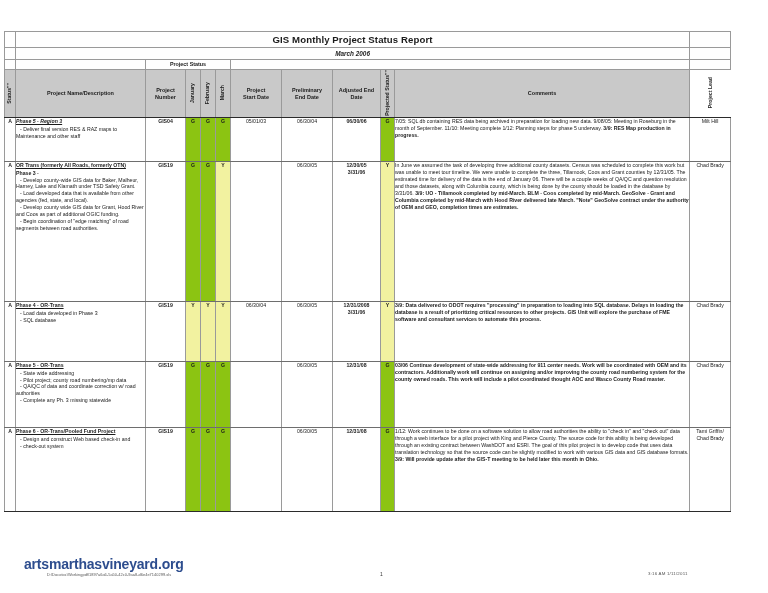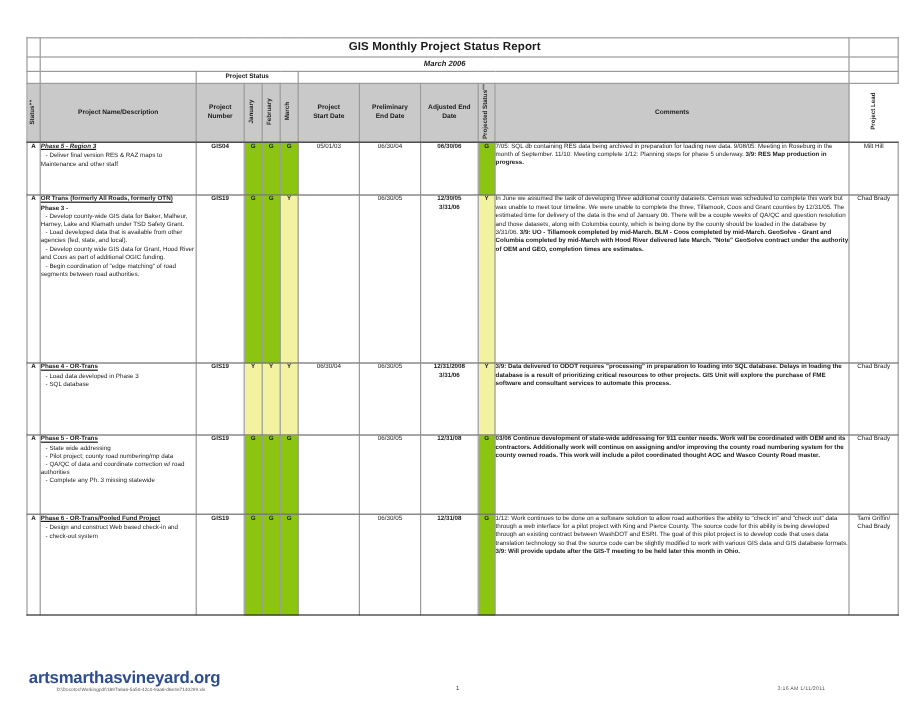--- a/index.html
+++ b/index.html
@@ -19,21 +19,21 @@
     position: absolute;
     left: 0; top: 0;
     width: 768px;
     height: 593px;
     background: #fff;
   }
 
   
   .report {
     position: absolute;
-    left: 22px;
+    left: 4px;
     top: 31px;
     width: 726px;
     border-collapse: collapse;
     table-layout: fixed;
     font-size: 5.1px;
     color: #1b1b1b;
     border-radius: 10px;
   }
   .report td, .report th {
     border: 0.7px solid #9a9a9a;

